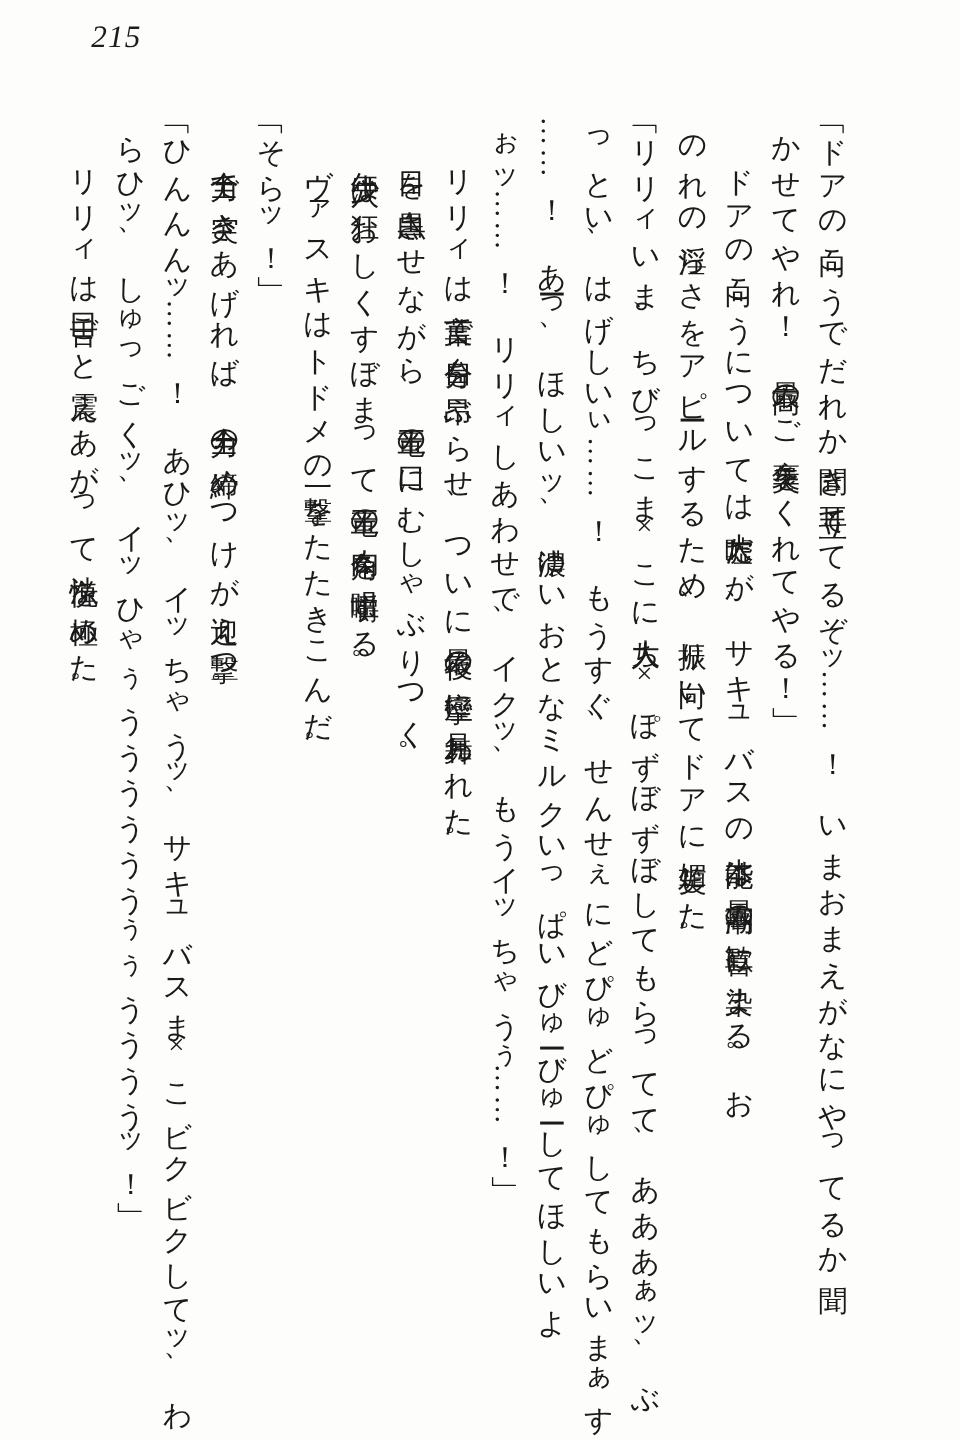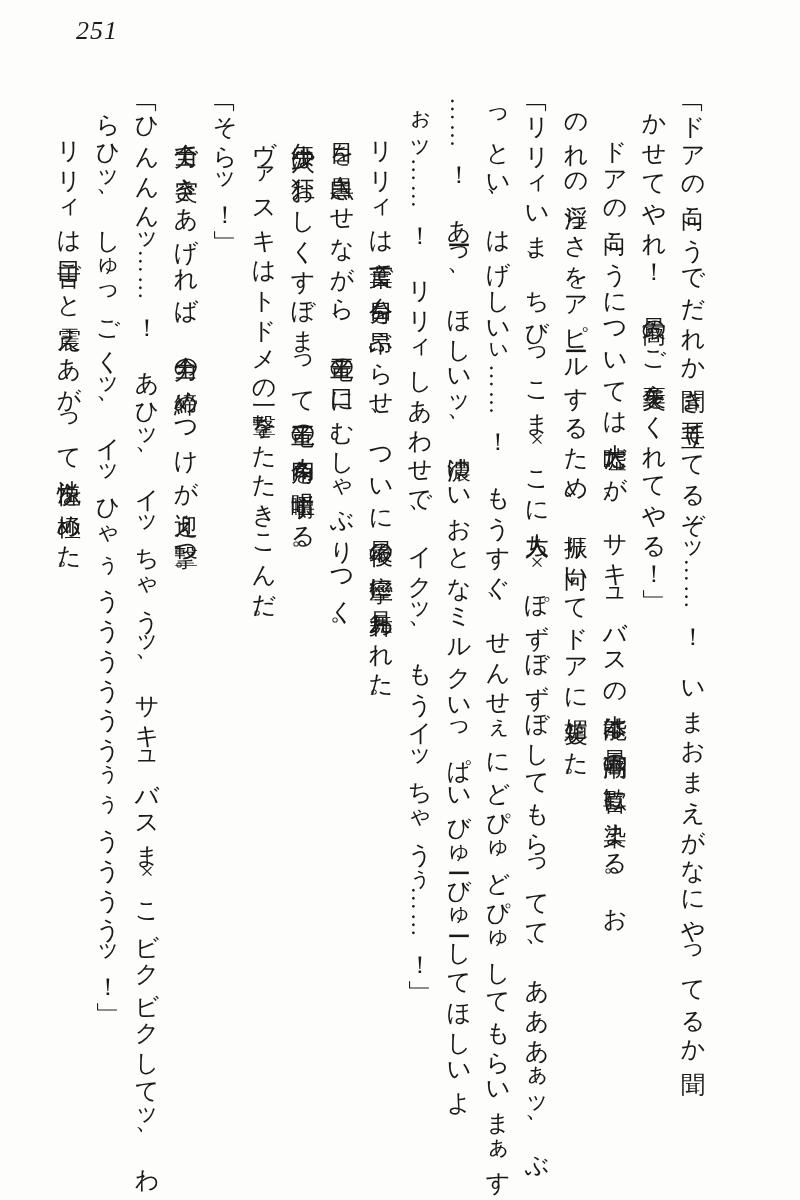--- a/index.html
+++ b/index.html
@@ -40,21 +40,21 @@
     white-space: nowrap;
   }
   .line.indent {
     text-indent: 27px;
   }
 </style>
 </head>
 <body>
 
 <div>
-  <div class="page-number">251</div>
+  <div class="page-number">215</div>
 
   <div class="text-block">
     <p class="line">「ドアの向こうでだれか聞き耳立ててるぞッ……！　いまおまえがなにやってるか聞</p>
     <p class="line">かせてやれ！　最高のご褒美をくれてやる！」</p>
     <p class="line indent">ドアの向こうについては大嘘だが、サキュバスの本能は最高潮の歓喜に染まる。お</p>
     <p class="line">のれの淫らさをアピールするため、振り向いてドアに媚笑した。</p>
     <p class="line">「リリィいま、ちびっこま×こに大人ち×ぽずぼずぼしてもらってて、あああぁッ、ぶ</p>
     <p class="line">っとい、はげしいぃ……！　もうすぐ、せんせぇにどぴゅどぴゅしてもらいまぁす</p>
     <p class="line">……！　あーっ、ほしいッ、濃ゆいおとなミルクいっぱいびゅーびゅーしてほしいよ</p>
     <p class="line">ぉッ……！　リリィしあわせで、イクッ、もうイッちゃうぅ……！」</p>

